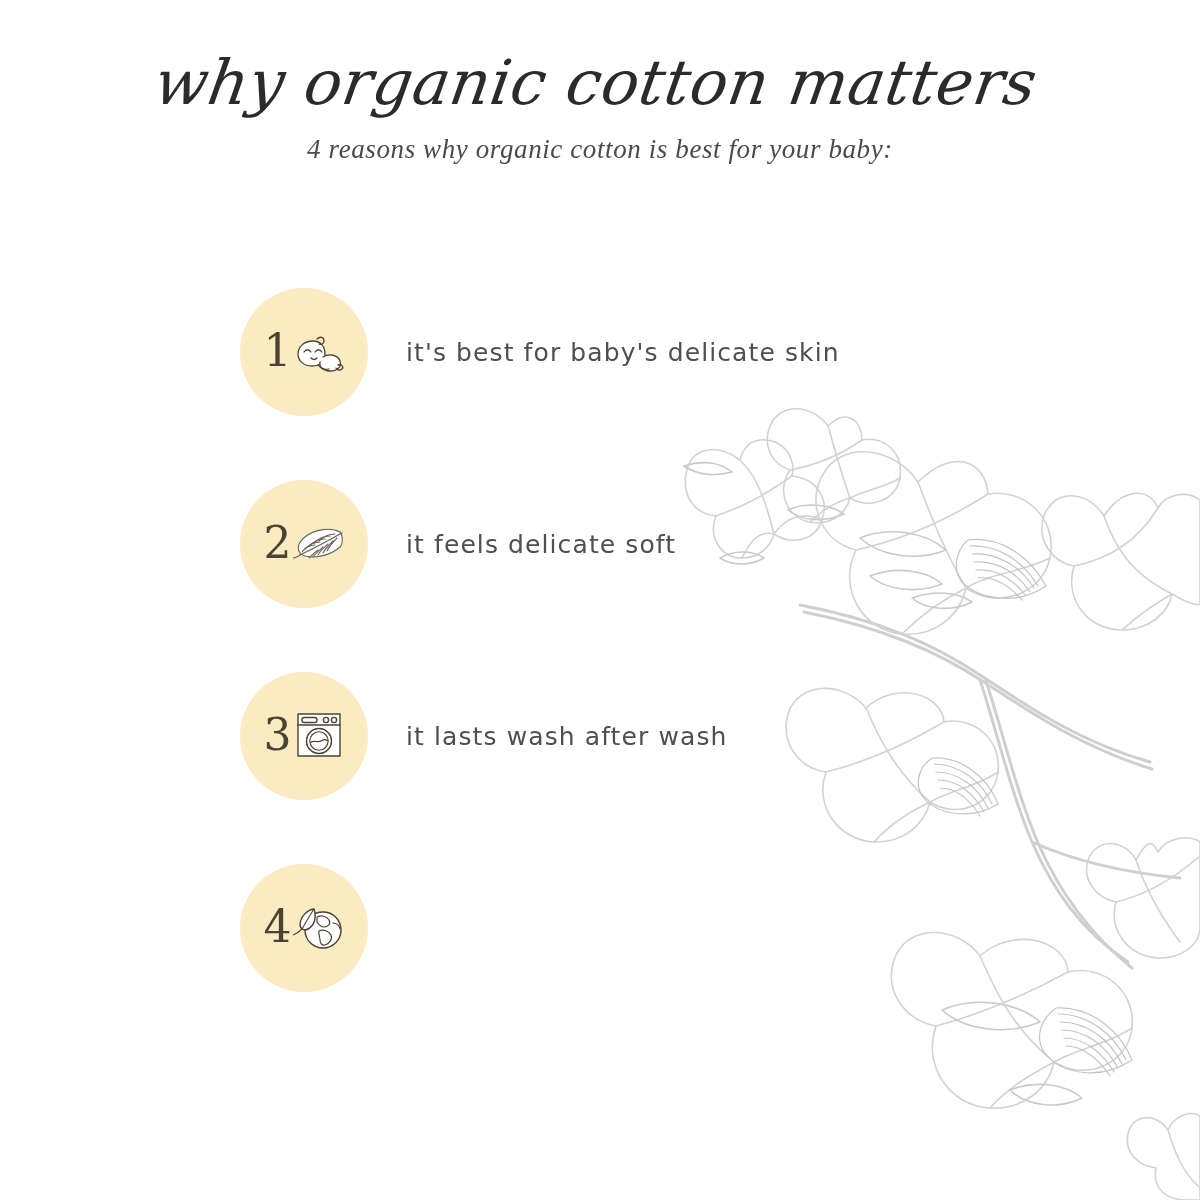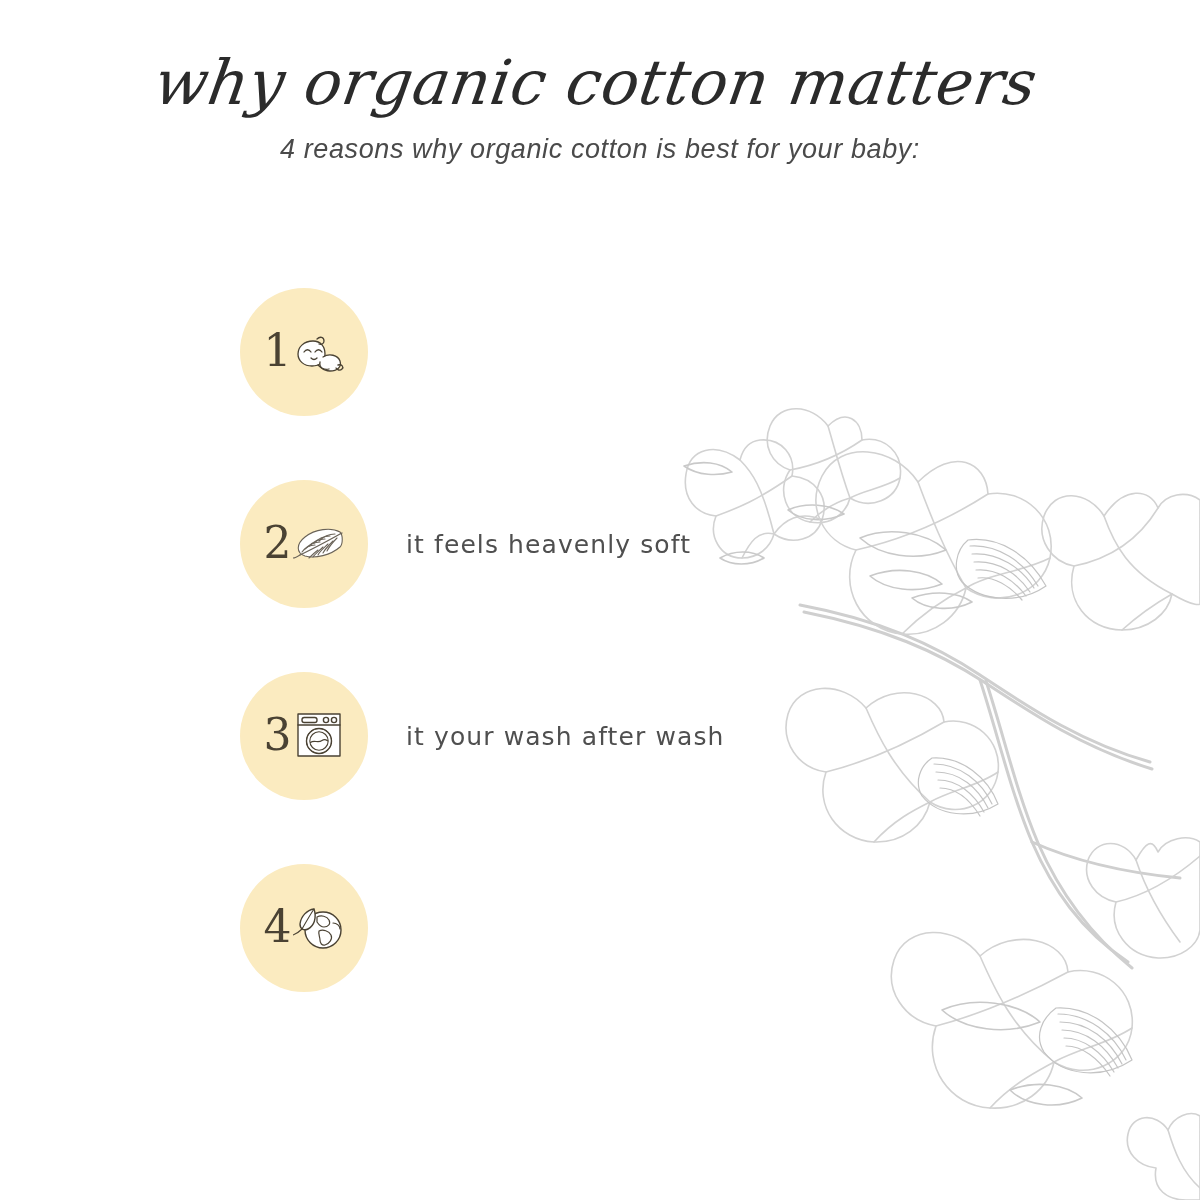--- a/index.html
+++ b/index.html
@@ -55,21 +55,21 @@
     font-size: 62px;
     line-height: 1.0;
     letter-spacing: 0.5px;
     color: #2b2b2b;
     transform: skewX(-9deg);
     transform-origin: center;
   }
   .subtitle {
     margin: 0;
     padding-top: 20px;
-    font-family: Liberation Sans, sans-serif;
+    font-family: Liberation Serif, serif;
     font-style: italic;
     font-weight: 400;
     font-size: 27px;
     letter-spacing: 0.6px;
     color: #4a4a4a;
   }
 
   
   .reasons {
     position: absolute;
@@ -271,20 +271,21 @@
 
               <path d="M30 32 C 36 28, 45 30, 47 36 C 49 42, 44 46, 37 46 C 30 46, 26 42, 27 37" fill="#ffffff"></path>
 
               <path d="M45 40 C 49 39, 51 42, 49 44 C 47 46, 44 45, 43 43"></path>
 
               <path d="M25 40 C 29 44, 33 45, 36 44"></path>
             </svg>
           </span>
         </div>
       </div>
+      <div class="reason-text">it's best for baby's delicate skin</div>
     </div>
 
     <div class="reason-row">
       <div class="badge">
         <div class="badge-inner">
           <span class="badge-number">2</span>
           <span class="badge-glyph">
             <svg viewBox="0 0 52 52" fill="none" xmlns="http://www.w3.org/2000/svg" stroke="#6a6358" stroke-width="1.1" stroke-linecap="round" stroke-linejoin="round">
 
               <path d="M47 15 C 38 10, 22 12, 12 20 C 3 27, 3 36, 12 39 C 22 42, 38 38, 47 30 C 50 27, 50 18, 47 15 Z" fill="#ffffff"></path>
@@ -301,21 +302,21 @@
               <path d="M40 24 C 36 28, 32 32, 30 36"></path>
               <path d="M35 27 C 31 31, 27 34, 25 38"></path>
               <path d="M30 30 C 26 34, 22 37, 20 40"></path>
               <path d="M25 33 C 21 36, 18 39, 16 41"></path>
 
               <path d="M7 38 C 4 40, 2 41, 0 41"></path>
             </svg>
           </span>
         </div>
       </div>
-      <div class="reason-text">it feels heavenly soft</div>
+      <div class="reason-text">it feels delicate soft</div>
     </div>
 
     <div class="reason-row">
       <div class="badge">
         <div class="badge-inner">
           <span class="badge-number">3</span>
           <span class="badge-glyph">
             <svg viewBox="0 0 52 52" fill="none" xmlns="http://www.w3.org/2000/svg" stroke="#4a4233" stroke-width="1.4" stroke-linecap="round" stroke-linejoin="round">
 
               <rect x="5" y="5" width="42" height="42" fill="#ffffff"></rect>
@@ -331,21 +332,21 @@
 
               <circle cx="26" cy="32" r="12.5" stroke-dasharray="2.4 2.6" stroke-width="1"></circle>
 
               <circle cx="26" cy="32" r="9.2" stroke-width="1.1"></circle>
 
               <path d="M17.5 33.5 C 21 30.5, 25 34.5, 29 31.5 C 31.5 29.6, 33 30.6, 34.5 31.8" stroke-width="1.1"></path>
             </svg>
           </span>
         </div>
       </div>
-      <div class="reason-text">it your wash after wash</div>
+      <div class="reason-text">it lasts wash after wash</div>
     </div>
 
     <div class="reason-row">
       <div class="badge">
         <div class="badge-inner">
           <span class="badge-number">4</span>
           <span class="badge-glyph">
             <svg viewBox="0 0 52 52" fill="none" xmlns="http://www.w3.org/2000/svg" stroke="#4a4233" stroke-width="1.4" stroke-linecap="round" stroke-linejoin="round">
 
               <circle cx="30" cy="29" r="18" fill="#ffffff"></circle>

